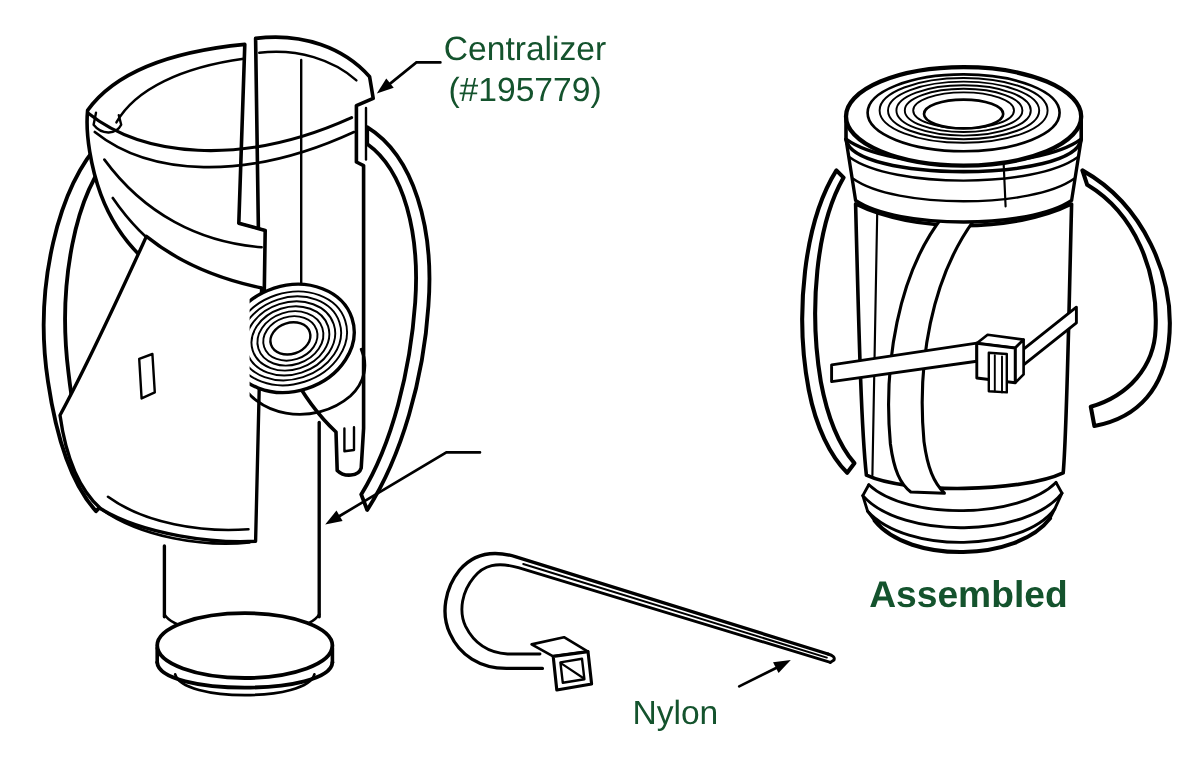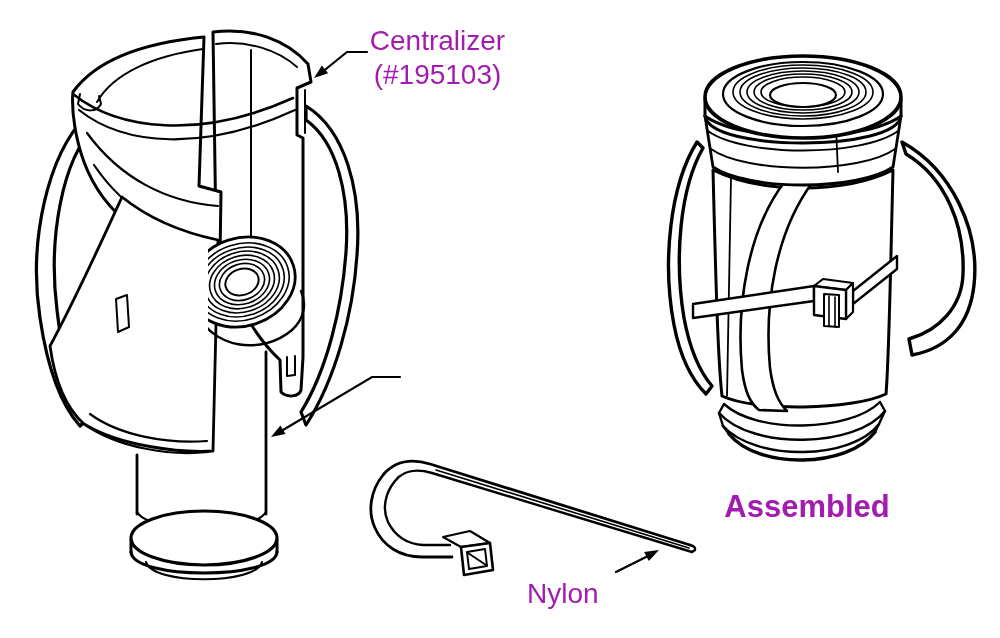--- a/index.html
+++ b/index.html
@@ -1,19 +1,19 @@
 <!DOCTYPE html>
 <html><head>
 <meta charset="utf-8">
 <style>
   html,body{margin:0;padding:0;background:#ffffff;}
   #stage{position:relative;width:1000px;height:638px;background:#ffffff;overflow:hidden;
          font-family:"Liberation Sans","DejaVu Sans",sans-serif;color:#000;}
   svg{position:absolute;left:0;top:0;}
-  .lbl{position:absolute;color:#a21caf;font-size:28px;line-height:34px;white-space:nowrap;}
+  .lbl{position:absolute;color:#14532d;font-size:28px;line-height:34px;white-space:nowrap;}
   .ctr{text-align:center;}
   .bold{font-weight:bold;font-size:31px;}
   
 </style>
 </head>
 <body>
 
 <div id="stage">
 
 <svg width="1000" height="638" viewBox="0 0 1000 638">
@@ -129,23 +129,23 @@
     <polygon fill="#000" stroke="none" points="314,78 321.9,65.4 328.1,73.2"></polygon>
     <path d="M 400,377 L 372,377 L 283,430"></path>
     <polygon fill="#000" stroke="none" points="271,437 280.4,425.5 285.5,434.1"></polygon>
     <path d="M 616,572 L 648,556"></path>
     <polygon fill="#000" stroke="none" points="659,550 648.8,560.9 644.2,551.9"></polygon>
   </g>
 </svg>
 
 <div class="lbl ctr" style="left:340px;top:24px;width:195px;">
   <div>Centralizer</div>
-  <div>(#195103)</div>
+  <div>(#195779)</div>
 </div>
 
 
 <div class="lbl" style="left:527px;top:576px;line-height:36px;">
   <div>Nylon</div>
 </div>
 
-<div class="lbl ctr bold" style="left:712px;top:490px;width:190px;">Assembled</div>
+<div class="lbl ctr bold" style="left:712px;top:479px;width:190px;">Assembled</div>
 
 </div>
 
 </body></html>

